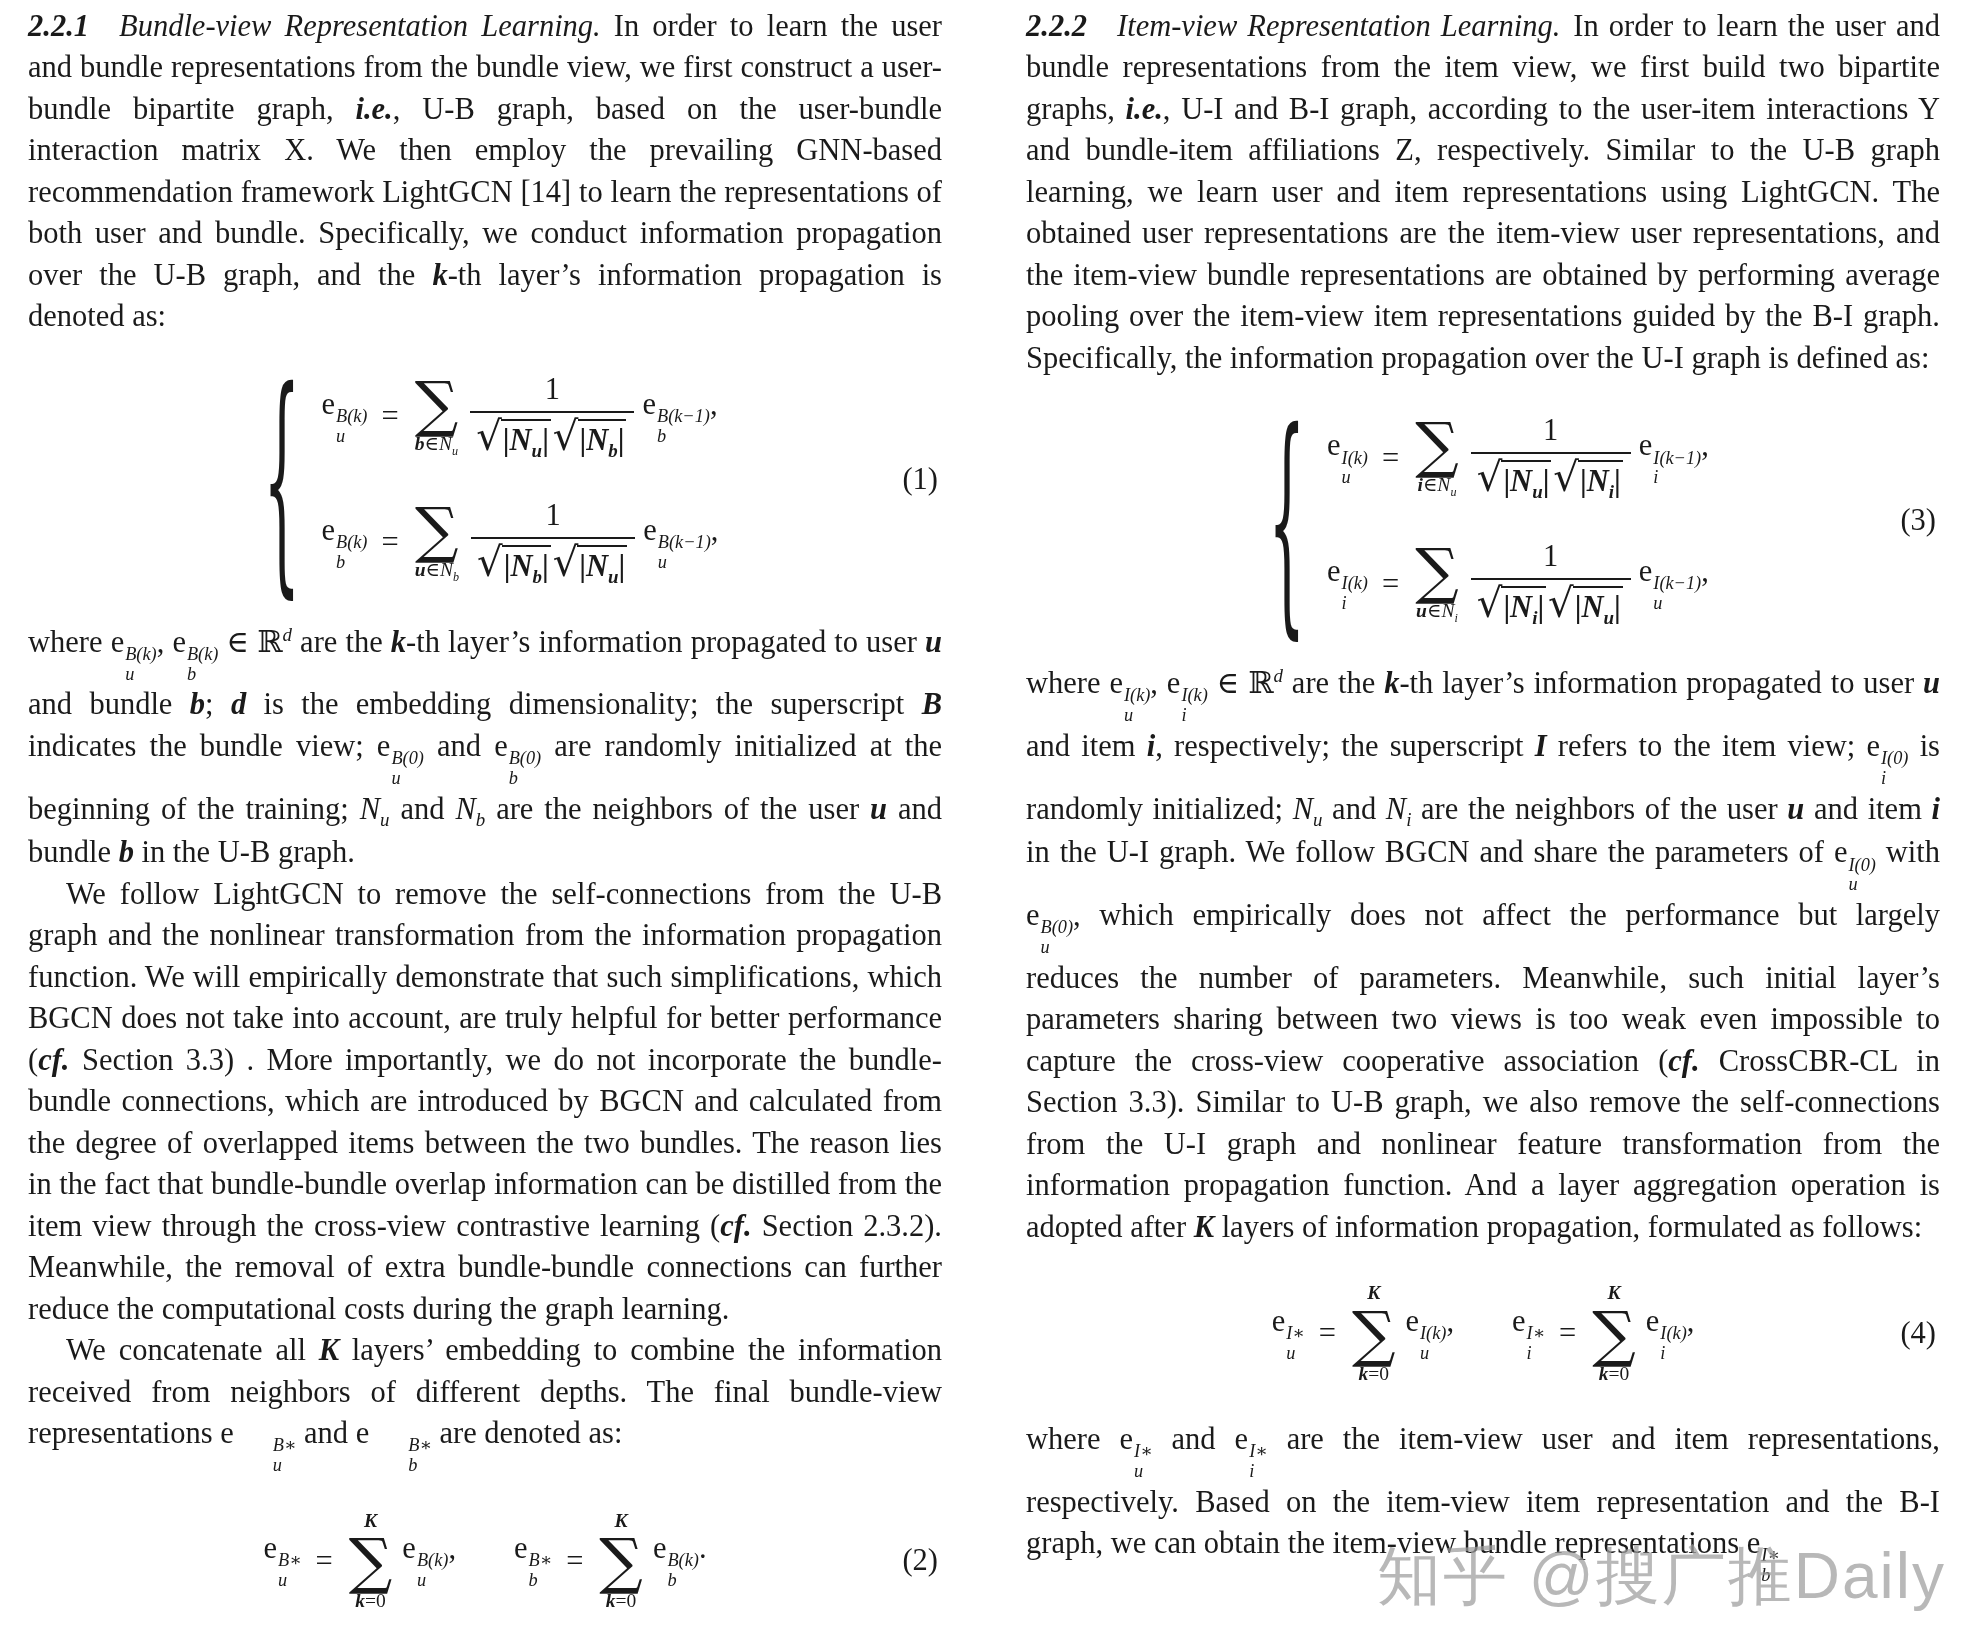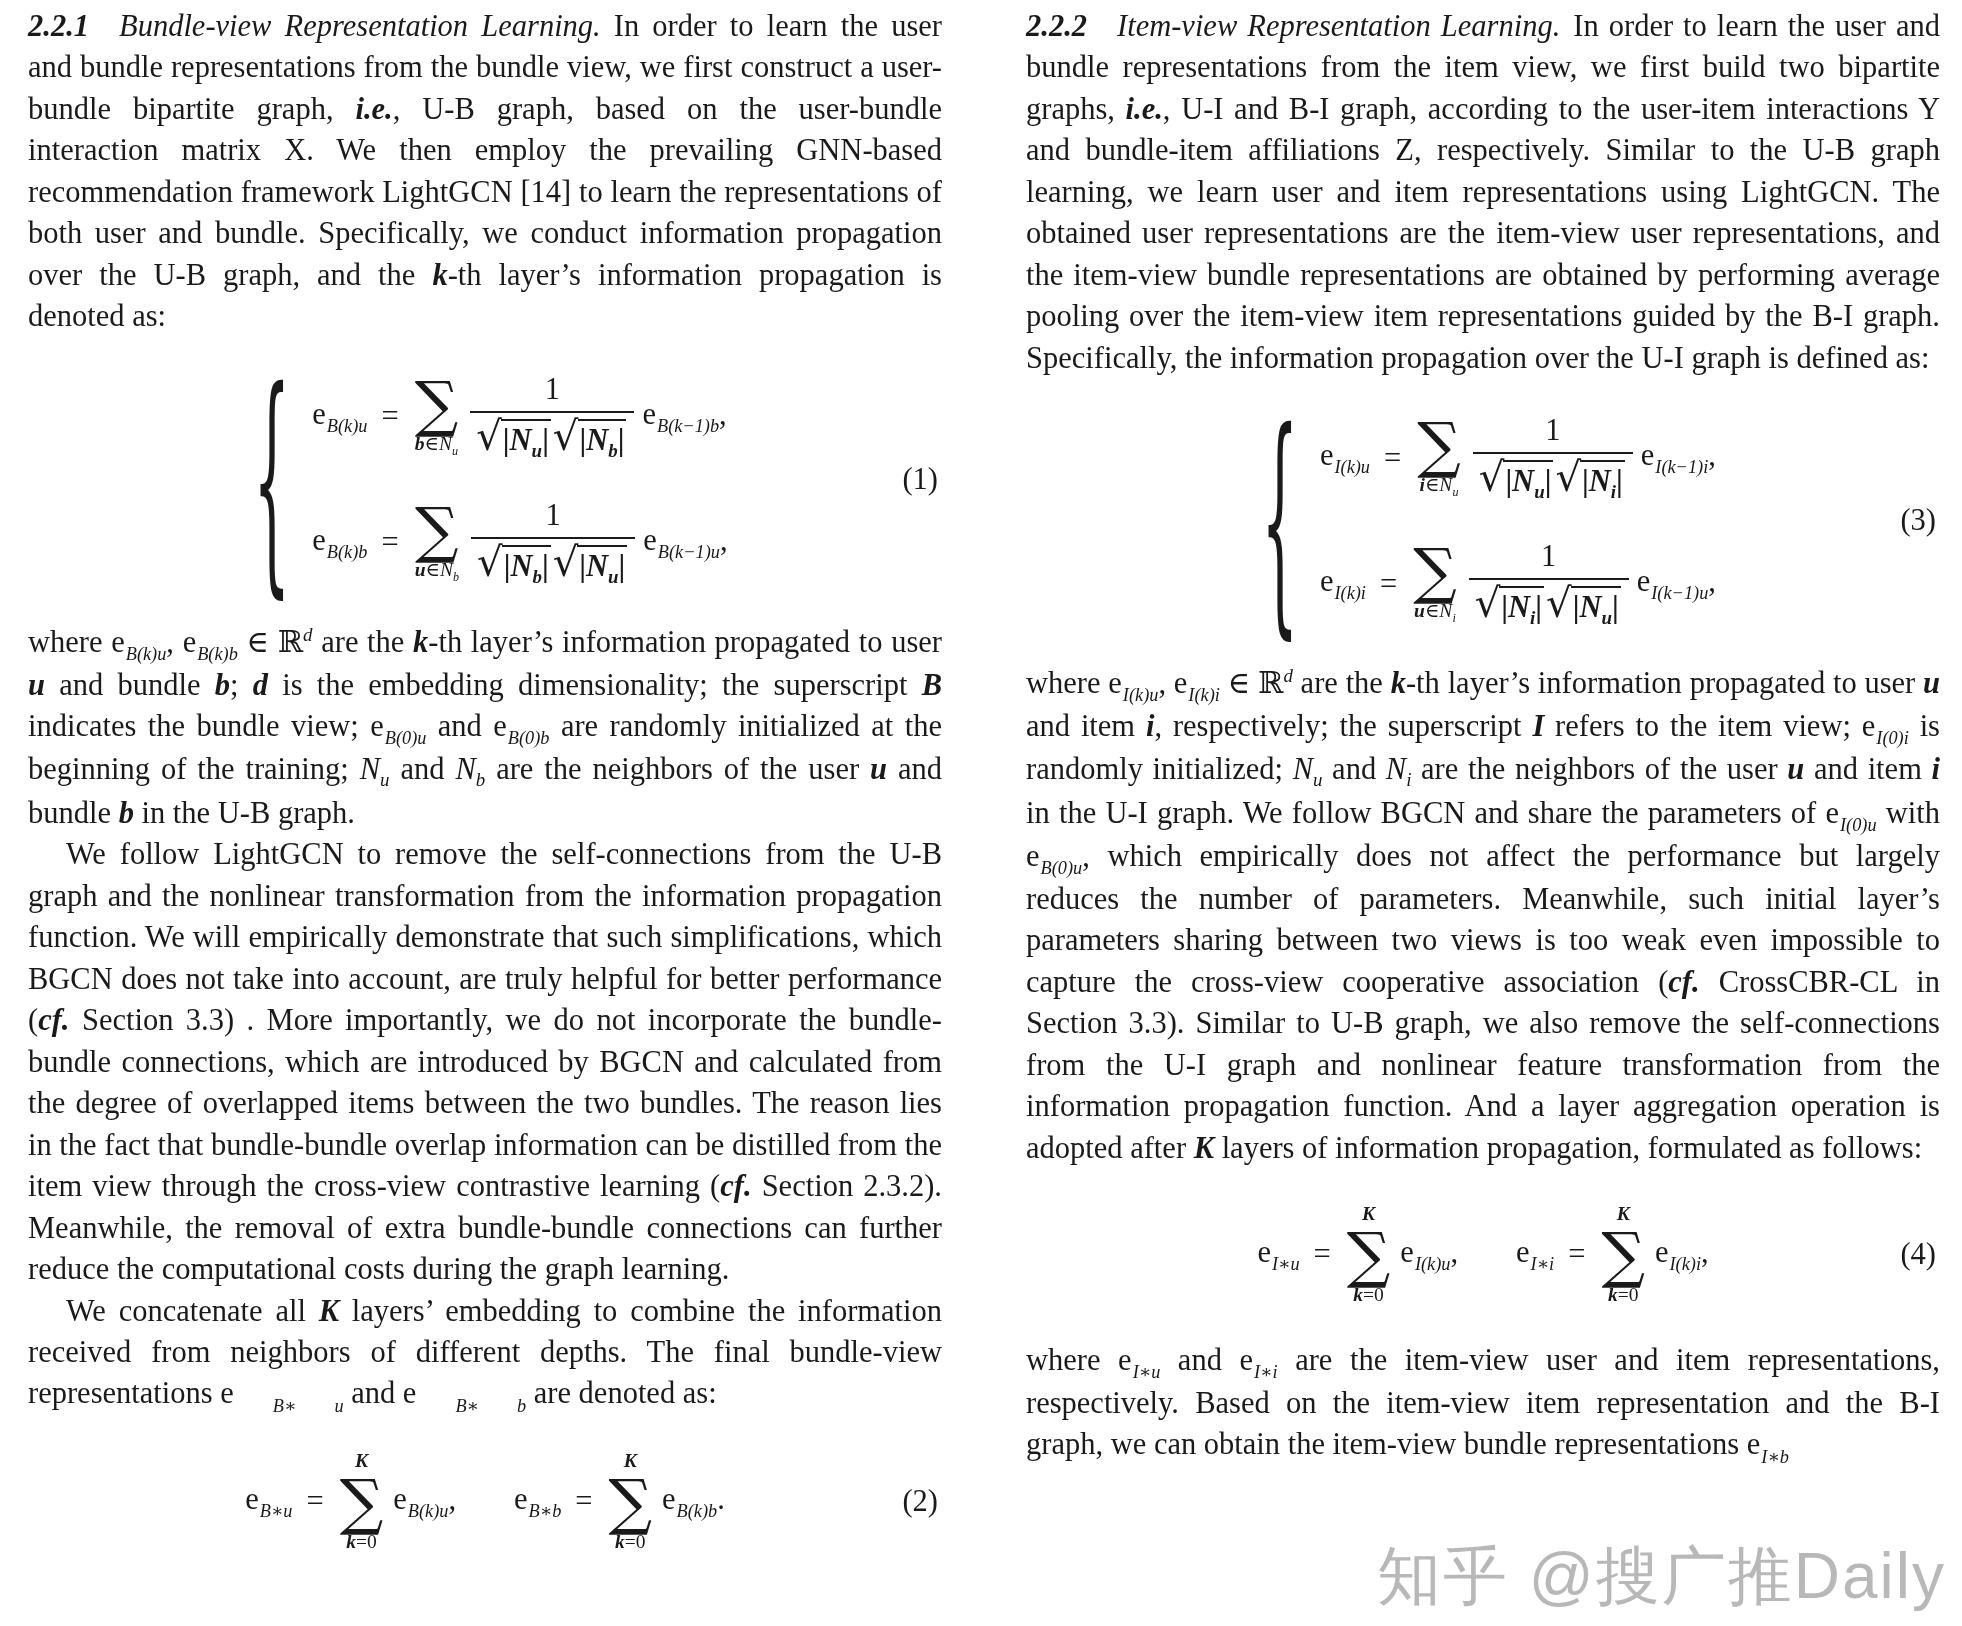--- a/index.html
+++ b/index.html
@@ -15,21 +15,21 @@
   p.indent{text-indent:38px;}
   .hnum{font-style:italic;margin-right:30px;font-weight:bold;}
   .htitle{font-style:italic;margin-right:13px;}
   em{font-style:italic;font-weight:bold;}
   sup{font-size:0.62em;font-style:italic;}
   sub{font-size:0.62em;font-style:italic;}
   .scr{white-space:nowrap;}
   .rm{font-style:normal;}
   .it{font-style:italic;}
   .stack{
-    display:inline-flex;flex-direction:row;align-items:flex-start;
+    display:inline-flex;flex-direction:column;align-items:flex-start;
     font-size:0.60em;line-height:1.08;font-style:italic;
     vertical-align:-0.45em;margin-left:1px;
   }
   .stack .ss{display:block;}
   
   .eq{
     position:relative;display:flex;align-items:center;justify-content:center;
     margin:34px 0;line-height:1.15;min-height:90px;
   }
   .eq .eqnum{position:absolute;right:4px;top:50%;transform:translateY(-50%);}

